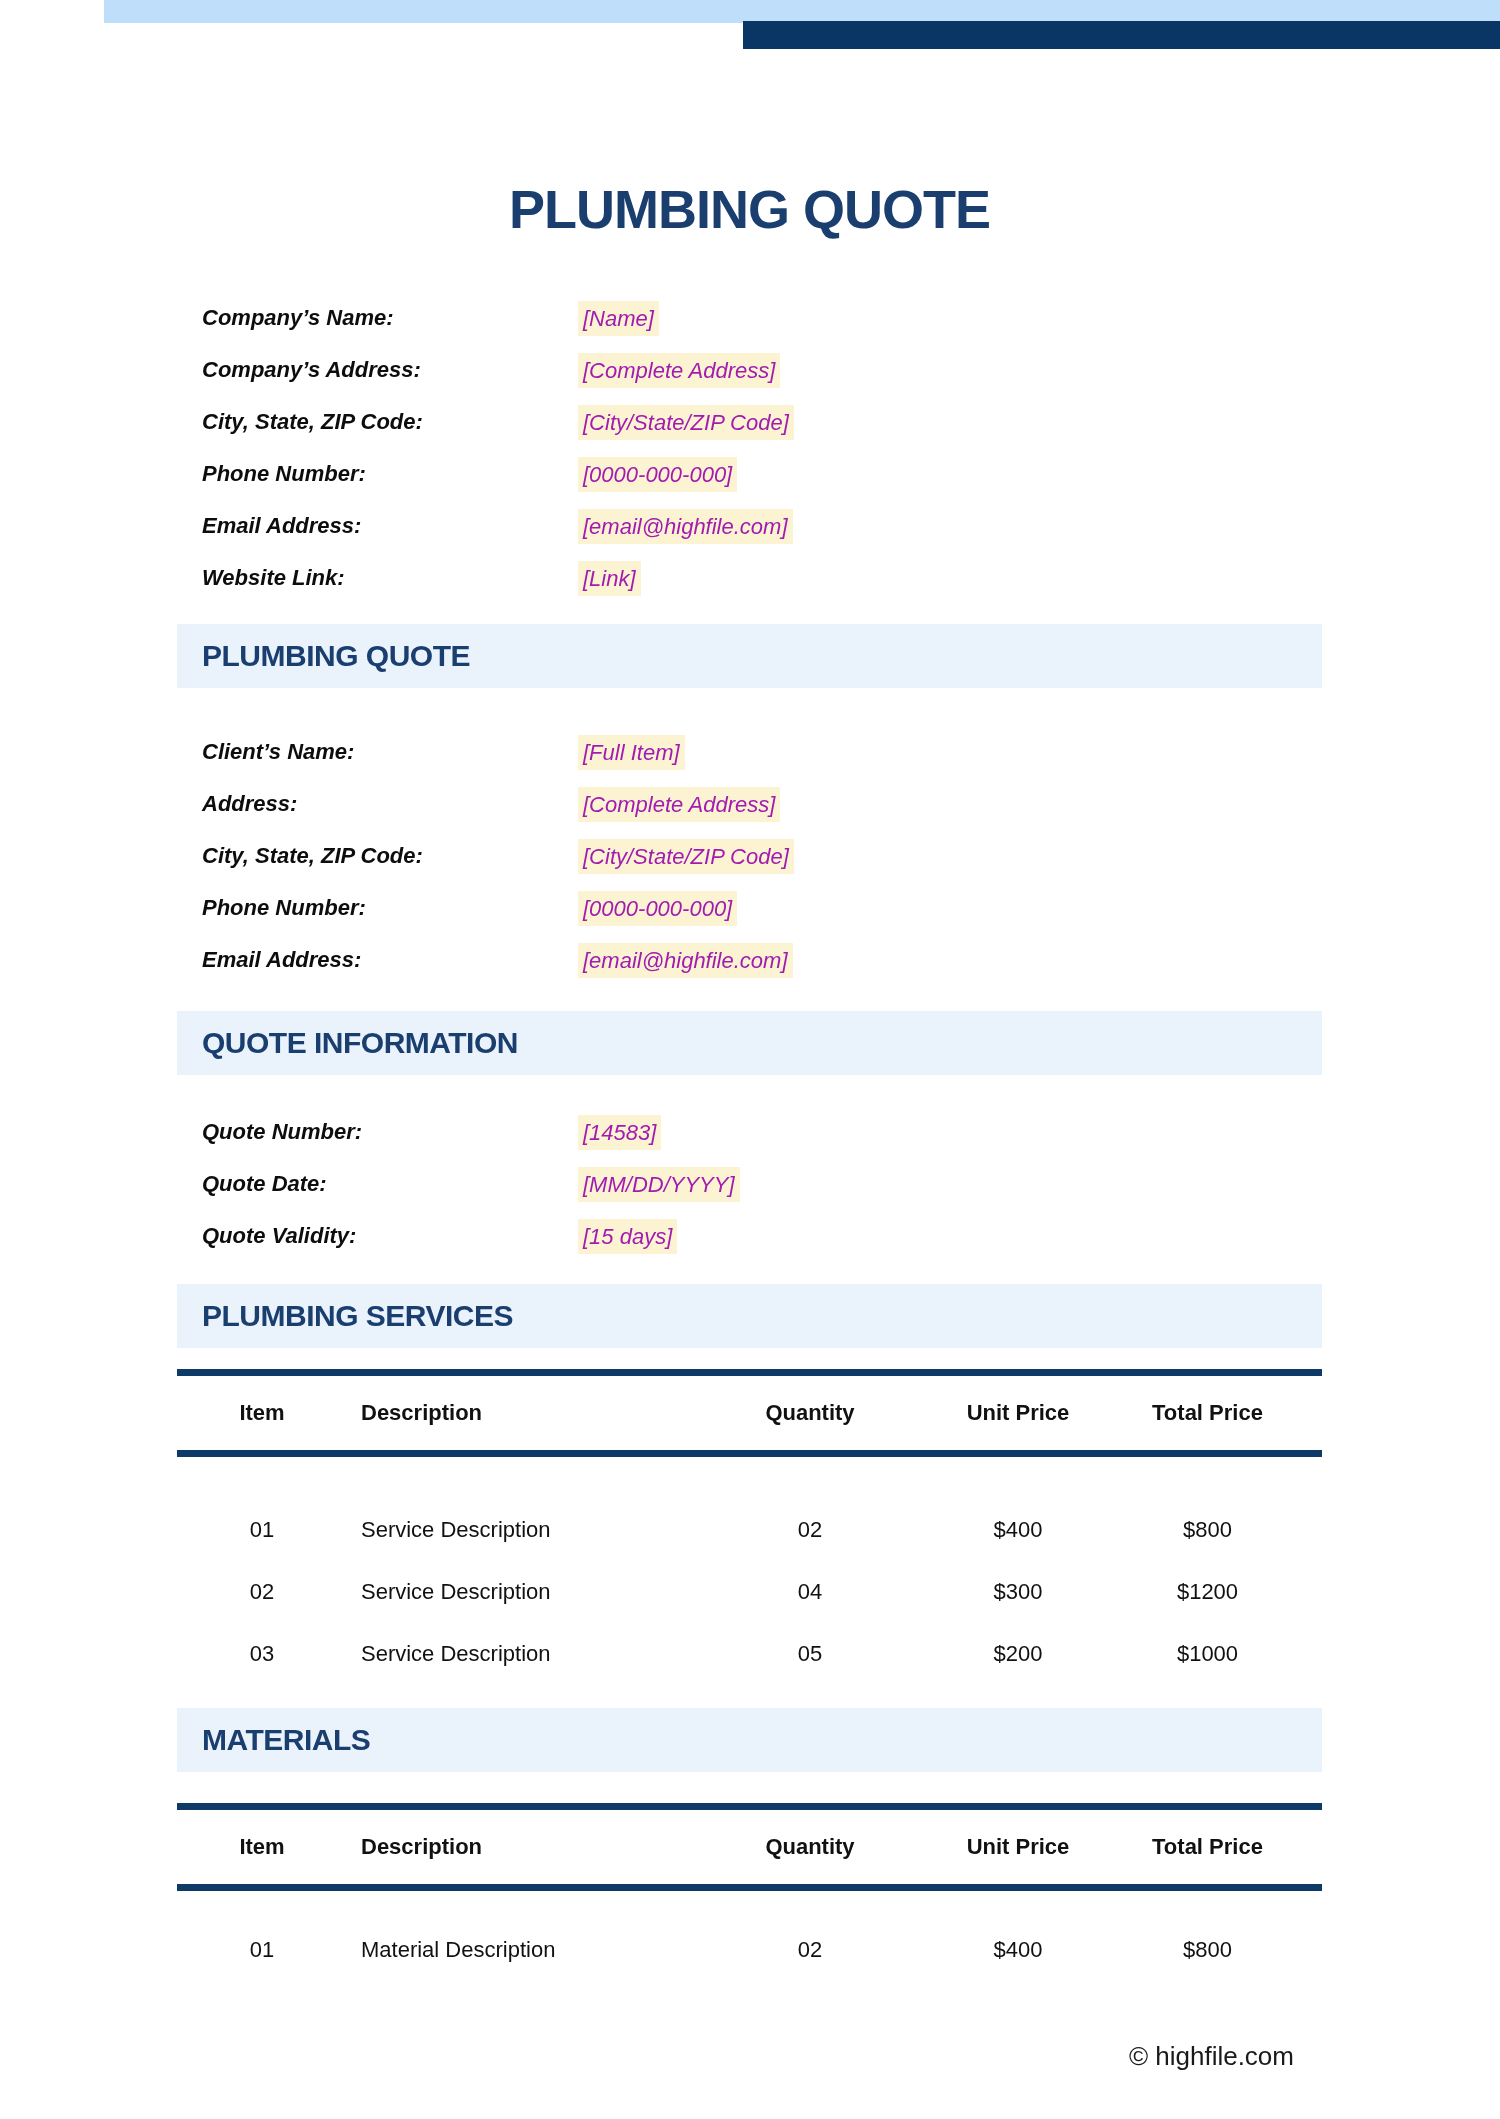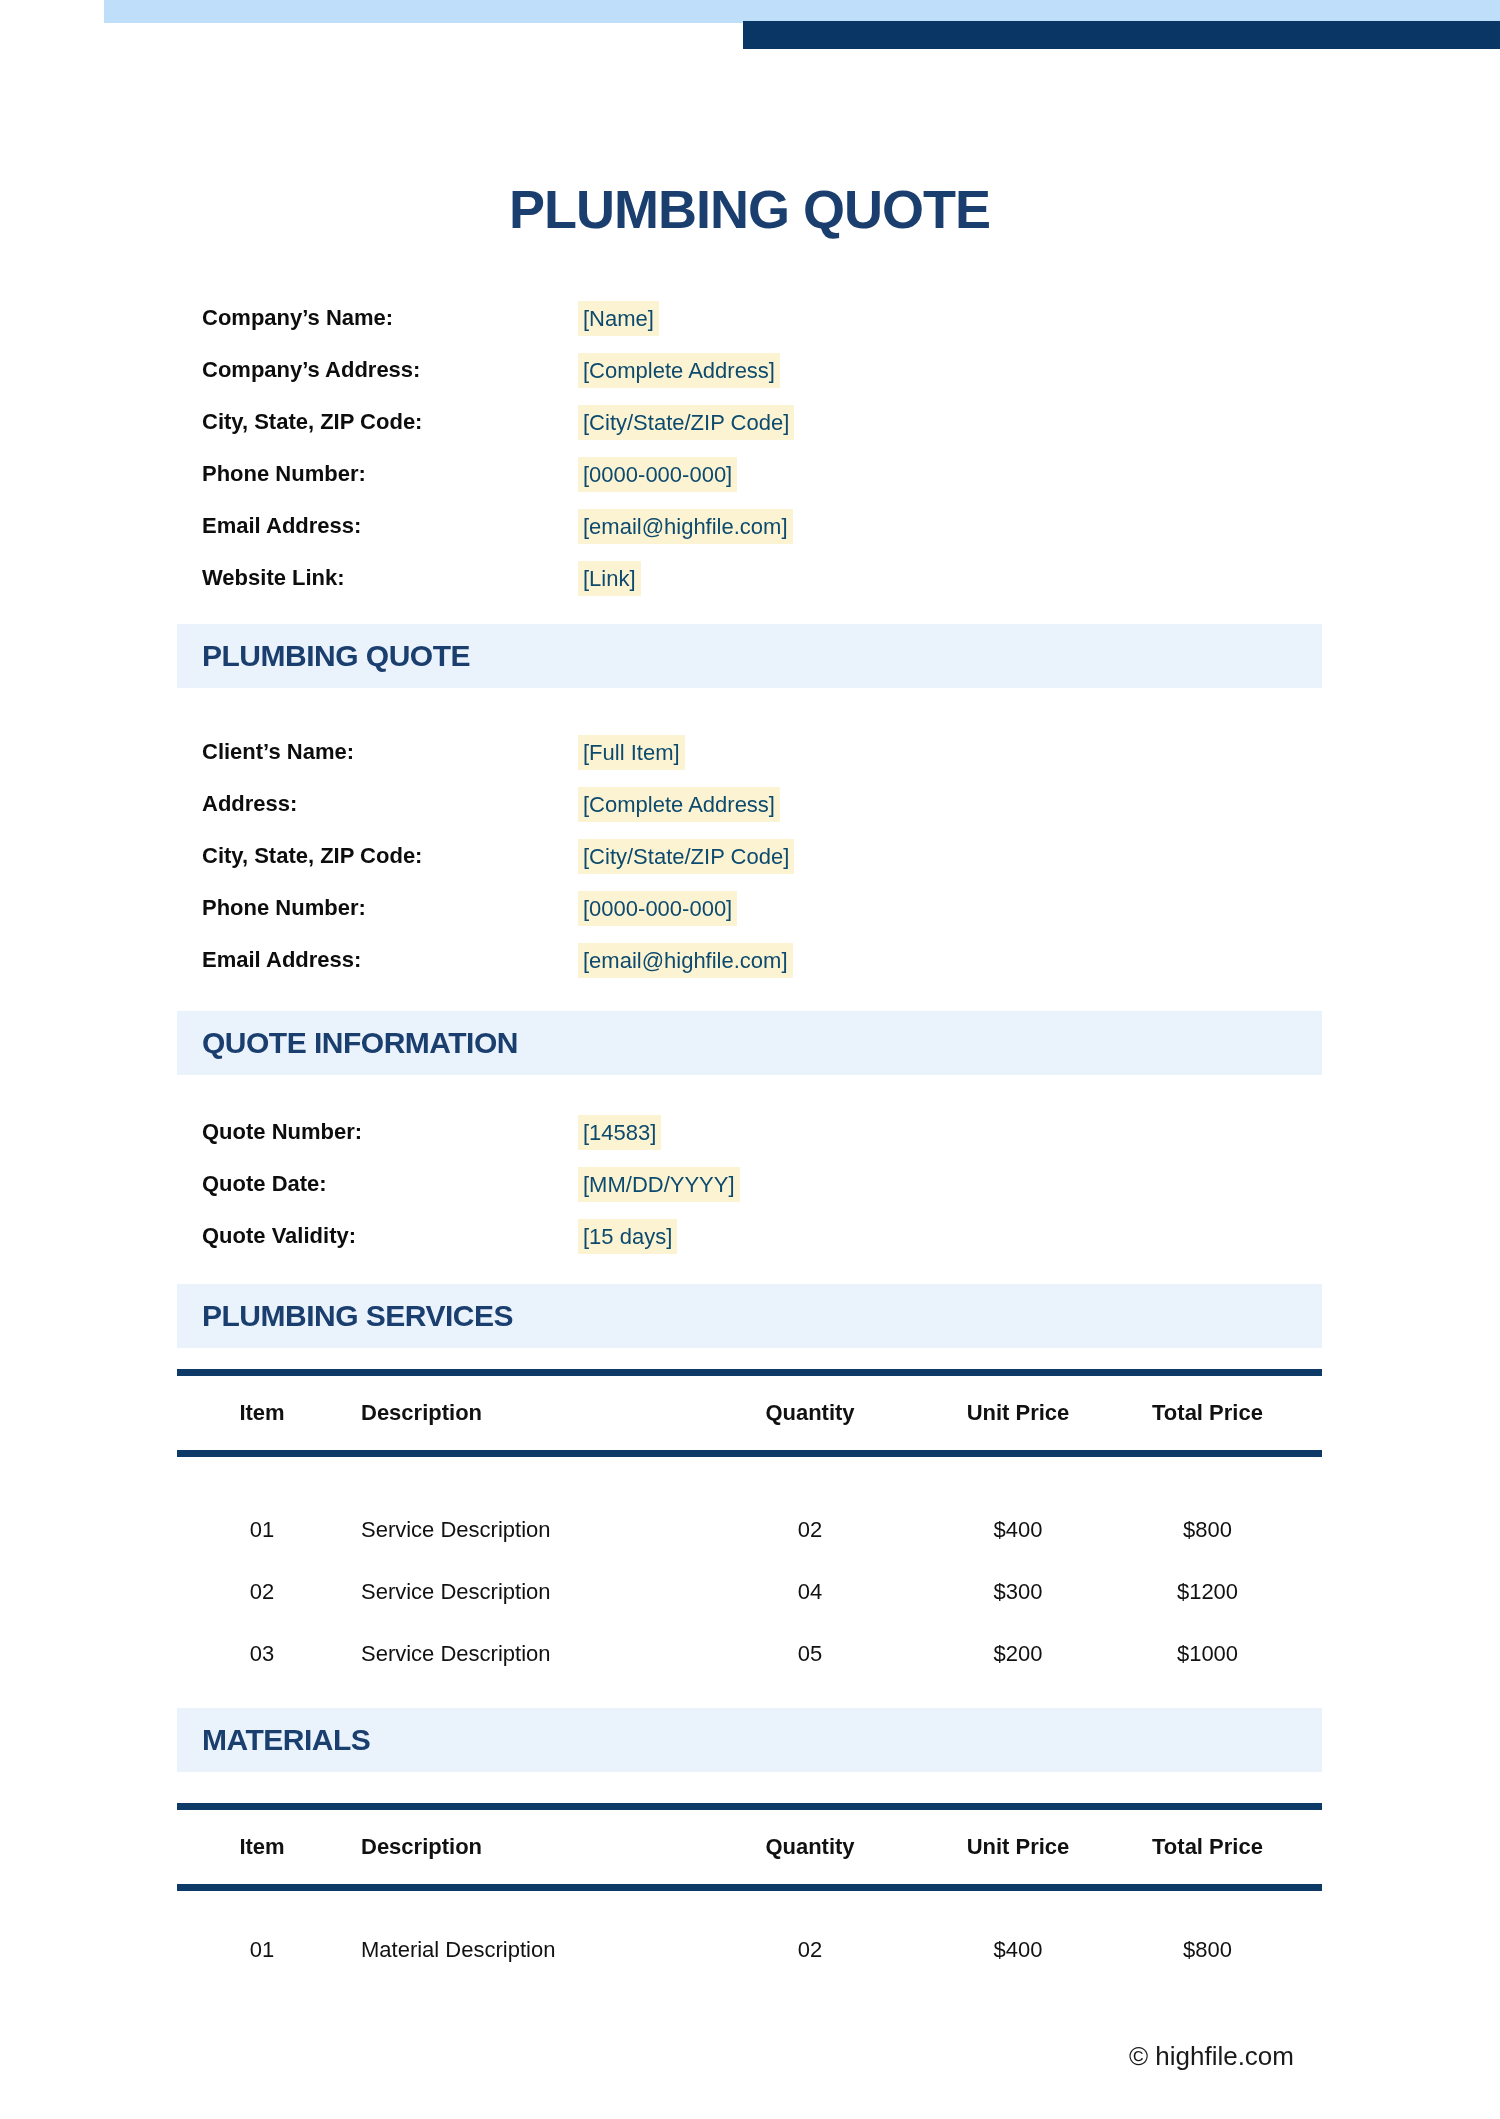--- a/index.html
+++ b/index.html
@@ -21,33 +21,33 @@
   .doc-title{
     margin-top:176px;
     text-align:center;
     font-size:54px;
     font-weight:bold;
     letter-spacing:-1px;
     color:#1A3F6F;
     line-height:66px;
   }
 
-  .fields{margin:0;}
+  .fields{margin:0;font-style:italic;}
   .fields.company{margin-top:50px;}
   .fields.client{margin-top:38px;}
   .fields.quote{margin-top:31px;}
   .field-row{height:52px;display:flex;align-items:center;padding-left:25px;}
   .field-label{width:376px;font-weight:bold;font-size:22px;color:#0d0d0d;flex:0 0 376px;}
   .field-value{
     display:inline-block;
     background:#FCF3D3;
     font-size:22px;
     line-height:31px;
     padding:2px 5px;
-    color:#0c4a6e;
+    color:#a21caf;
   }
 
   .band{
     height:64px;
     background:#EAF2FC;
     display:flex;
     align-items:center;
     padding-left:25px;
     box-sizing:border-box;
   }

